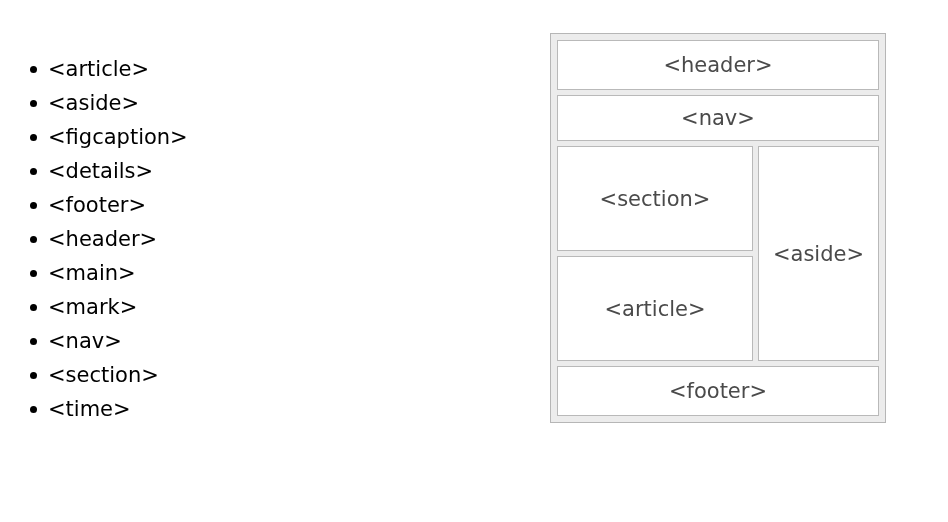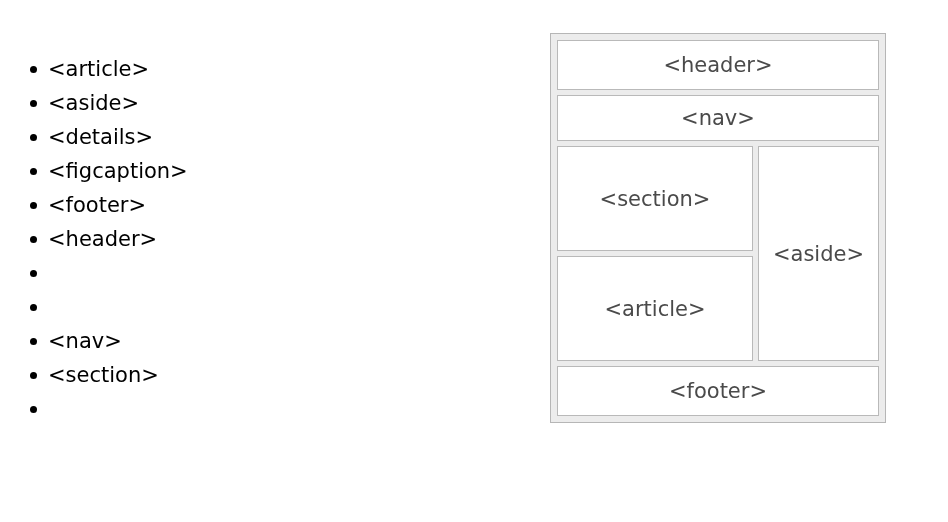--- a/index.html
+++ b/index.html
@@ -104,50 +104,53 @@
   <li>
     <span class="bullet"></span>
     <span class="label">&lt;article&gt;</span>
   </li>
   <li>
     <span class="bullet"></span>
     <span class="label">&lt;aside&gt;</span>
   </li>
   <li>
     <span class="bullet"></span>
-    <span class="label">&lt;details&gt;</span>
+    <span class="label">&lt;figcaption&gt;</span>
   </li>
   <li>
     <span class="bullet"></span>
-    <span class="label">&lt;figcaption&gt;</span>
+    <span class="label">&lt;details&gt;</span>
   </li>
   <li>
     <span class="bullet"></span>
     <span class="label">&lt;footer&gt;</span>
   </li>
   <li>
     <span class="bullet"></span>
     <span class="label">&lt;header&gt;</span>
   </li>
   <li>
     <span class="bullet"></span>
+    <span class="label">&lt;main&gt;</span>
   </li>
   <li>
     <span class="bullet"></span>
+    <span class="label">&lt;mark&gt;</span>
   </li>
   <li>
     <span class="bullet"></span>
     <span class="label">&lt;nav&gt;</span>
   </li>
   <li>
     <span class="bullet"></span>
     <span class="label">&lt;section&gt;</span>
   </li>
   <li>
     <span class="bullet"></span>
+    <span class="label">&lt;time&gt;</span>
   </li>
 </ul>
 
 <div id="structure-diagram">
   <div class="inner">
 
     <div class="dbox row-header">
       <span>&lt;header&gt;</span>
     </div>
 

